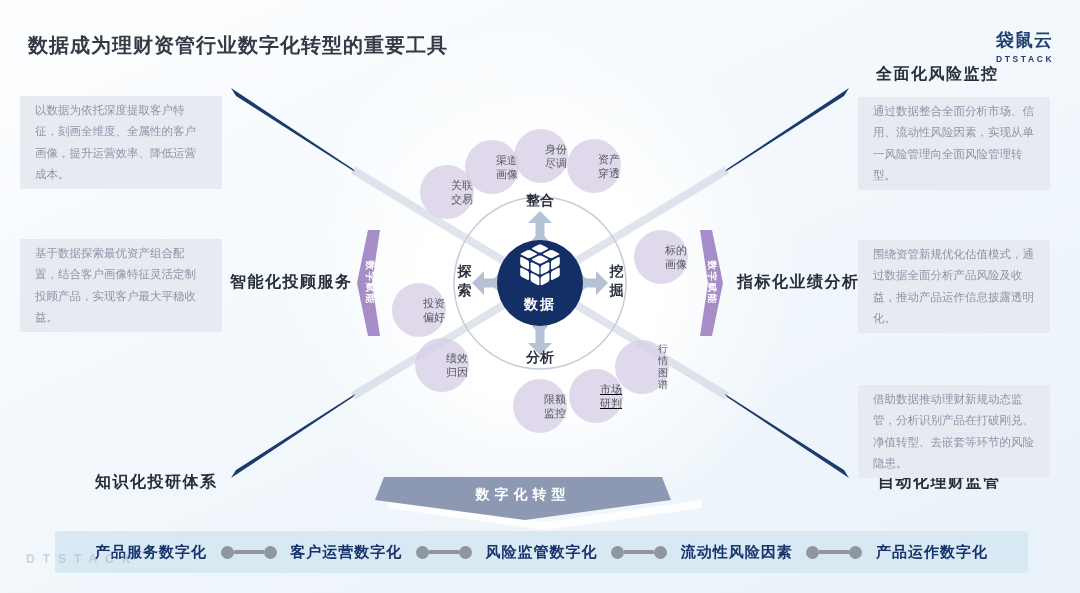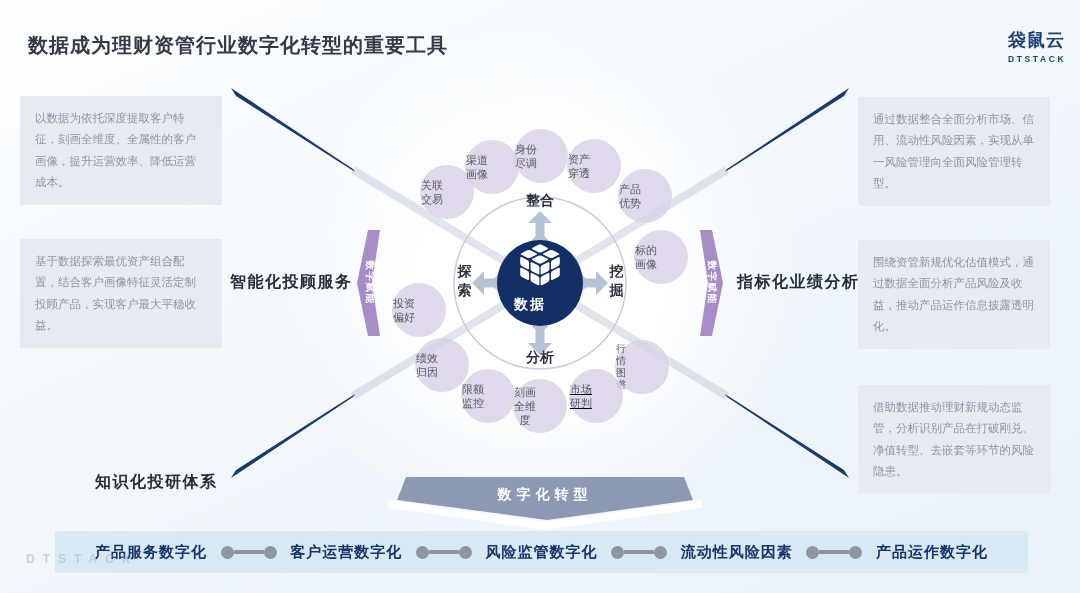--- a/index.html
+++ b/index.html
@@ -5,45 +5,45 @@
   html,body{margin:0;padding:0;background:#fff;}
   #canvas{
     position:relative;width:1080px;height:593px;overflow:hidden;
     font-family:"Liberation Sans","DejaVu Sans",sans-serif;
     background:
       radial-gradient(circle at 50% 47%, #ffffff 0%, #ffffff 16%, rgba(255,255,255,0) 42%),
       linear-gradient(155deg,#fdfeff 0%,#f3f8fc 45%,#e9f2f9 100%);
   }
   .title{position:absolute;left:28px;top:32px;font-size:20px;font-weight:bold;color:#333a45;letter-spacing:1px;}
   .logo{position:absolute;left:936px;top:28px;display:flex;align-items:flex-start;}
-  .logo-text{margin-left:24px;}
+  .logo-text{margin-left:12px;}
   .logo-name{font-size:18px;font-weight:bold;color:#1e3f72;letter-spacing:1px;}
   .logo-sub{font-size:8.5px;font-weight:bold;color:#1e3f72;letter-spacing:2.6px;margin-top:2px;}
   .corner-header{position:absolute;font-size:16px;font-weight:bold;color:#262e3a;letter-spacing:1.5px;white-space:nowrap;z-index:5;}
-  .desc-box{position:absolute;background:#e7ebf1;border-radius:2px;padding:12px 15px;
+  .desc-box{position:absolute;background:#e7ebf1;border-radius:2px;padding:4px 15px;
     font-size:11.5px;line-height:1.85;color:#8b95a7;z-index:5;}
   .box-l{left:20px;width:172px;}
   .box-r{left:858px;width:162px;}
   svg.overlay{position:absolute;left:0;top:0;pointer-events:none;}
   svg.base{z-index:1;}
   .bubble{position:absolute;width:54px;height:54px;border-radius:50%;background:rgba(215,207,230,.8);
-    display:flex;align-items:center;justify-content:flex-start;z-index:2;}
+    display:flex;align-items:center;justify-content:flex-end;z-index:2;}
   .bubble span{display:block;width:24px;font-size:11px;line-height:1.3;color:#555962;text-align:center;word-break:break-all;}
   .bubble.v span{width:12px;font-size:10px;line-height:1.18;}
   svg.top{z-index:3;}
   .dir-label{position:absolute;font-weight:bold;color:#2c333f;font-size:14px;z-index:4;}
   .dir-h{width:44px;text-align:center;}
   .dir-v{width:15px;word-break:break-all;line-height:1.35;text-align:center;}
-  .core-label{position:absolute;left:514px;top:296px;width:52px;text-align:left;
+  .core-label{position:absolute;left:514px;top:296px;width:52px;text-align:center;
     color:#fff;font-size:14px;font-weight:bold;letter-spacing:2px;z-index:4;}
   .side-arrow-label{position:absolute;width:60px;text-align:center;transform:rotate(90deg);
     color:#fff;font-size:9.5px;font-weight:bold;letter-spacing:1.5px;z-index:4;white-space:nowrap;}
   .banner-under{position:absolute;left:388px;top:479px;width:314px;height:54px;background:#ffffff;opacity:.9;
     clip-path:polygon(0px 21px,157px 43px,314px 21px,314px 29px,157px 51px,0px 29px);z-index:2;}
-  .banner{position:absolute;left:395px;top:475px;width:300px;height:46px;background:#8d99b3;
+  .banner{position:absolute;left:373px;top:475px;width:300px;height:46px;background:#8d99b3;
     clip-path:polygon(11px 2px,289px 2px,298px 25px,152px 45px,2px 25px);
     display:flex;align-items:center;justify-content:center;z-index:3;}
   .banner-label{color:#fff;font-size:14px;font-weight:bold;letter-spacing:5px;margin-top:-6px;}
   .bottom-band{position:absolute;left:55px;top:531px;width:973px;height:42px;background:#d9e9f4;border-radius:2px;
     display:flex;align-items:center;justify-content:space-between;padding:0 40px;box-sizing:border-box;z-index:3;}
   .bottom-item{font-size:15px;font-weight:bold;color:#16336b;letter-spacing:1px;white-space:nowrap;text-align:center;}
   .dumbbell{display:flex;align-items:center;width:56px;}
   .dumbbell i{display:block;width:13px;height:13px;border-radius:50%;background:#8f969e;}
   .dumbbell b{display:block;flex:1;height:4px;background:#8f969e;}
   .watermark{position:absolute;left:26px;top:552px;font-size:12px;font-weight:bold;letter-spacing:8px;
@@ -76,20 +76,21 @@
         <line x1="-4" y1="23.5" x2="52" y2="23.5"></line>
         <line x1="-1" y1="27" x2="52" y2="27"></line>
       </g>
     </svg>
     <div class="logo-text">
       <div class="logo-name">袋鼠云</div>
       <div class="logo-sub">DTSTACK</div>
     </div>
   </div>
 
+  <div class="corner-header" style="left:876px;top:64px;">全面化风险监控</div>
   <div class="corner-header" style="left:230px;top:272px;">智能化投顾服务</div>
   <div class="corner-header" style="left:737px;top:272px;">指标化业绩分析</div>
   <div class="corner-header" style="left:95px;top:472px;">知识化投研体系</div>
   <div class="corner-header" style="left:878px;top:472px;">自动化理财监管</div>
 
   <div class="desc-box box-l" style="top:96px;">以数据为依托深度提取客户特征，刻画全维度、全属性的客户画像，提升运营效率、降低运营成本。</div>
   <div class="desc-box box-l" style="top:239px;">基于数据探索最优资产组合配置，结合客户画像特征灵活定制投顾产品，实现客户最大平稳收益。</div>
   <div class="desc-box box-r" style="top:97px;">通过数据整合全面分析市场、信用、流动性风险因素，实现从单一风险管理向全面风险管理转型。</div>
   <div class="desc-box box-r" style="top:240px;">围绕资管新规优化估值模式，通过数据全面分析产品风险及收益，推动产品运作信息披露透明化。</div>
   <div class="desc-box box-r" style="top:385px;">借助数据推动理财新规动态监管，分析识别产品在打破刚兑、净值转型、去嵌套等环节的风险隐患。</div>
@@ -117,36 +118,30 @@
     </div>
   <div class="bubble" style="left:465px;top:140px;">
       <span>渠道画像</span>
     </div>
   <div class="bubble" style="left:514px;top:129px;">
       <span>身份尽调</span>
     </div>
   <div class="bubble" style="left:567px;top:139px;">
       <span>资产穿透</span>
     </div>
-  <div class="bubble" style="left:618px;top:169px;">
-      <span>产品优势</span>
-    </div>
   <div class="bubble" style="left:634px;top:230px;">
       <span>标的画像</span>
     </div>
   <div class="bubble v" style="left:615px;top:340px;">
       <span>行情图谱</span>
     </div>
   <div class="bubble" style="left:569px;top:369px;text-decoration:underline;">
       <span>市场研判</span>
     </div>
   <div class="bubble" style="left:513px;top:379px;">
-      <span>刻画全维度</span>
-    </div>
-  <div class="bubble" style="left:461px;top:369px;">
       <span>限额监控</span>
     </div>
   <div class="bubble" style="left:415px;top:338px;">
       <span>绩效归因</span>
     </div>
   <div class="bubble" style="left:392px;top:283px;">
       <span>投资偏好</span>
     </div>
 
   <svg class="overlay top" width="1080" height="593" viewBox="0 0 1080 593">

